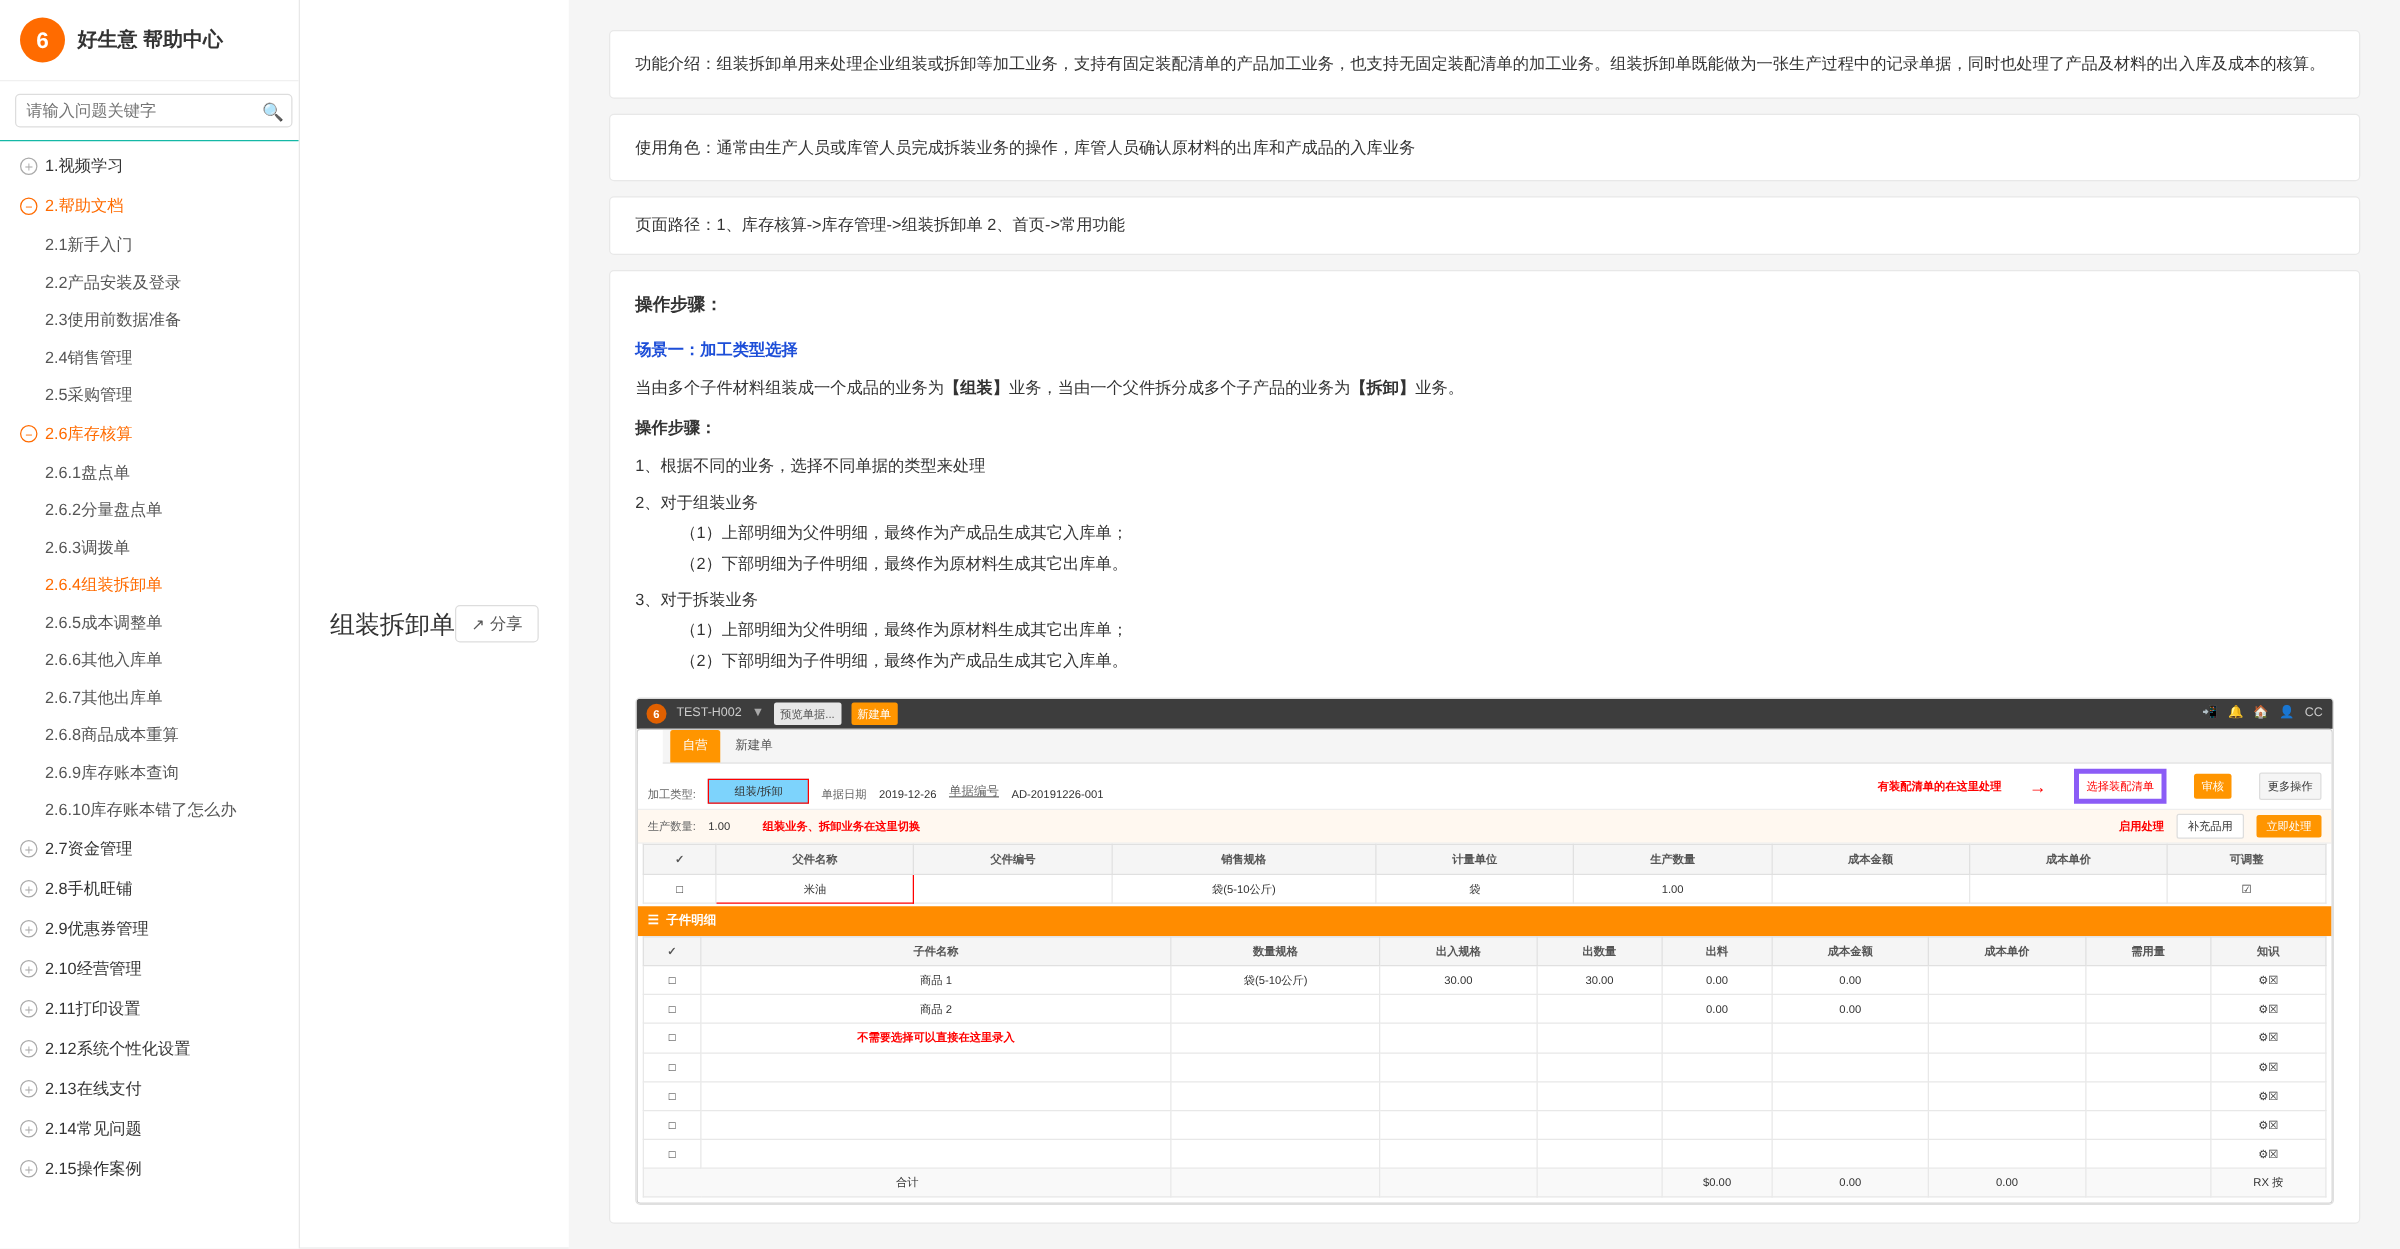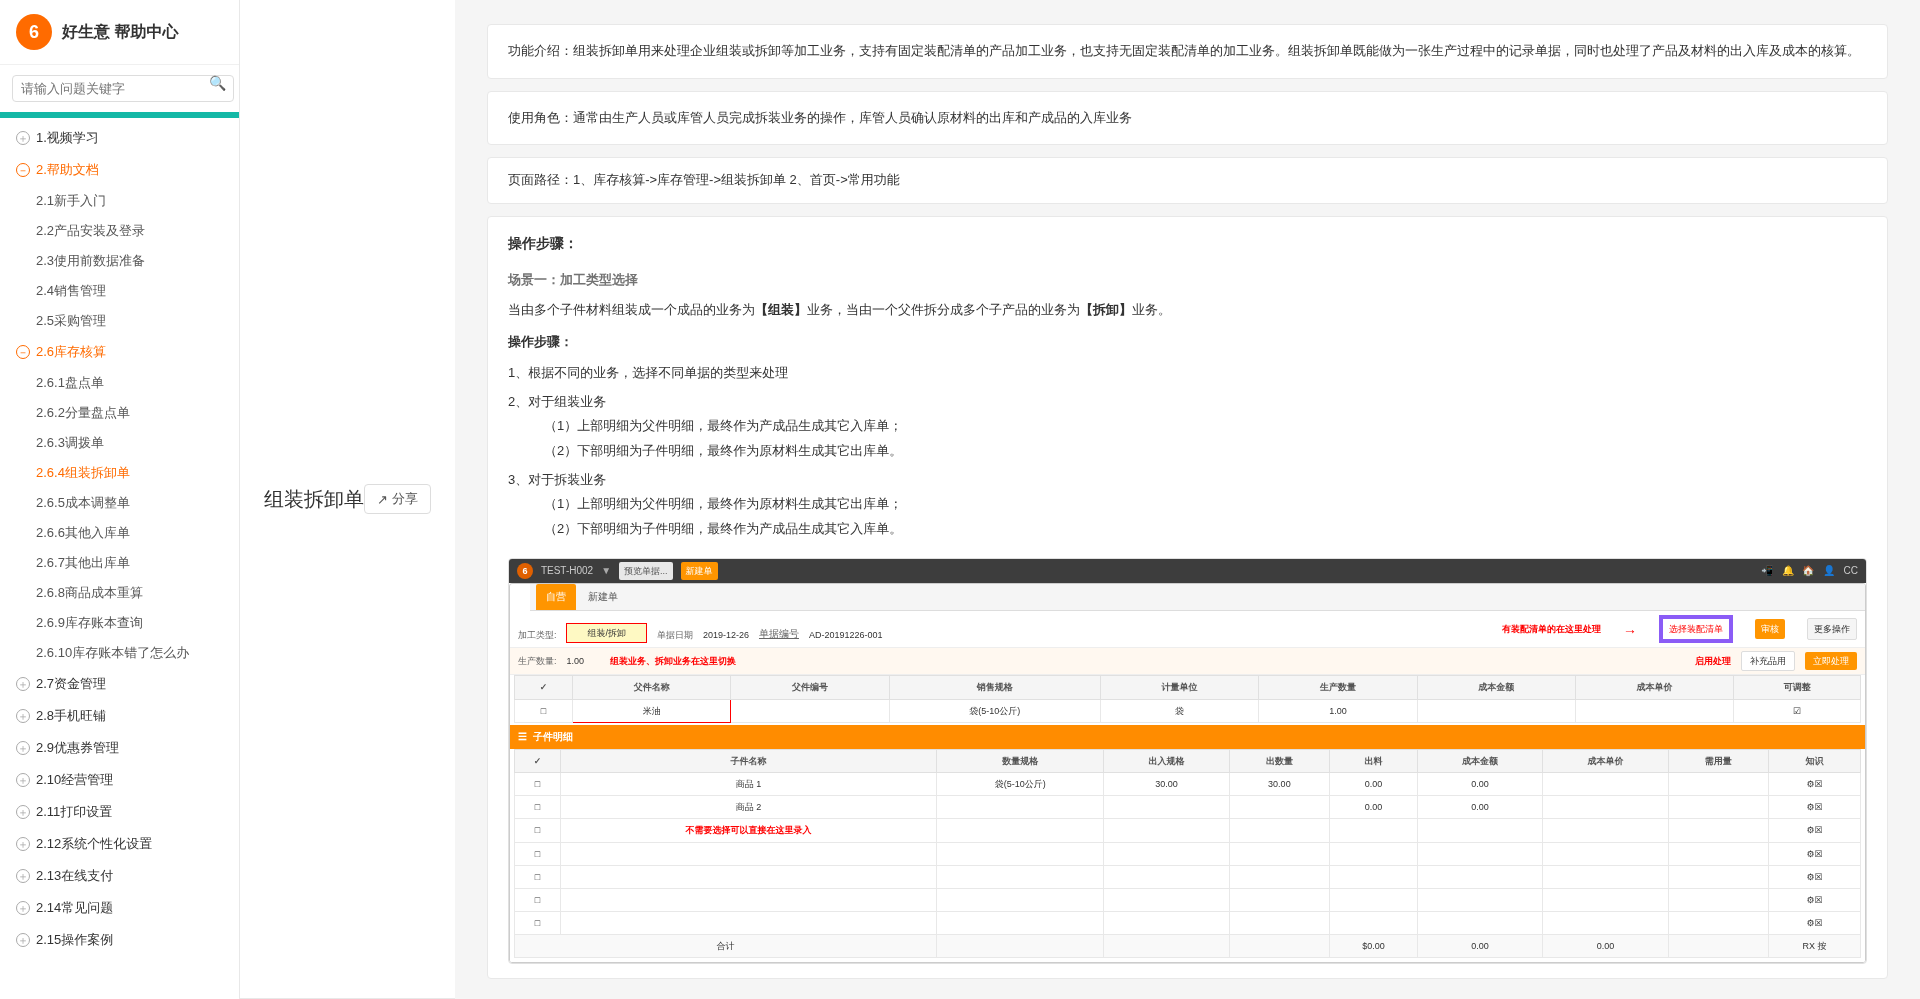--- a/index.html
+++ b/index.html
@@ -36,23 +36,23 @@
       margin-right: 10px;
       flex-shrink: 0;
     }
     .logo-text {
       font-size: 16px;
       font-weight: bold;
       color: #333;
     }
     .search-box {
       padding: 10px 12px;
-      border-bottom: 6px solid #14b8a6;
-      display: flex;
-      align-items: flex-start;
+      border-bottom: 1px solid #14b8a6;
+      display: flex;
+      align-items: center;
     }
     .search-box input {
       flex: 1;
       border: 1px solid #ddd;
       border-radius: 4px;
       padding: 5px 8px;
       font-size: 13px;
       outline: none;
       color: #999;
     }
@@ -162,21 +162,21 @@
       padding: 10px 20px;
     }
     .section-title {
       font-size: 14px;
       font-weight: bold;
       color: #333;
       margin-bottom: 10px;
     }
     .scenario-title {
       font-weight: bold;
-      color: #737373;
+      color: #1d4ed8;
       margin: 12px 0 6px;
     }
     .content-text {
       font-size: 13px;
       color: #333;
       line-height: 1.9;
     }
     .content-text strong, .bold-text { font-weight: bold; }
     .indent-2 { margin-left: 36px; }
     .ops-steps { margin-bottom: 8px; }
@@ -396,21 +396,21 @@
 
           <div class="inner-screen">
 
             <div style="background:#f5f5f5; border-bottom:1px solid #ddd; display:flex; align-items:center; padding:0 6px; font-size:10px;margin-left:20px;">
               <div style="background:#ff9500;color:#fff;padding:4px 10px; margin-right:2px; border-radius:2px 2px 0 0; font-size:10px;">自营</div>
               <div style="padding:4px 10px;color:#555; font-size:10px;">新建单</div>
             </div>
 
             <div style="background:#fff; padding:4px 8px; border-bottom:1px solid #eee; display:flex; align-items:flex-end; gap:10px; flex-wrap:wrap;">
               <span style="font-size:9px;color:#666;">加工类型:</span>
-              <div style="border:1px solid red; padding:1px 20px; font-size:9px; background:#fef9c3;">组装/拆卸</div>
+              <div style="border:1px solid red; padding:1px 20px; font-size:9px; background:#7dd3fc;">组装/拆卸</div>
               <span style="font-size:9px;color:#666;">单据日期</span>
               <span style="font-size:9px;color:#333;">2019-12-26</span>
               <span style="font-size:10px;color:#666;text-decoration:underline;">单据编号</span>
               <span style="font-size:9px;color:#333;">AD-20191226-001</span>
 
               <div style="flex:1; display:flex; align-items:center; justify-content:flex-end; gap:22px;">
                 <span style="color:red;font-size:9px;font-weight:bold;">有装配清单的在这里处理</span>
                 <span style="color:red;font-size:14px;">→</span>
                 <div style="border:4px solid #8b5cf6;padding:2px 6px;font-size:9px;color:red;background:#fff;">选择装配清单</div>
                 <div style="background:#ff9500;color:#fff;padding:2px 6px;font-size:9px;border-radius:2px;">审核</div>

